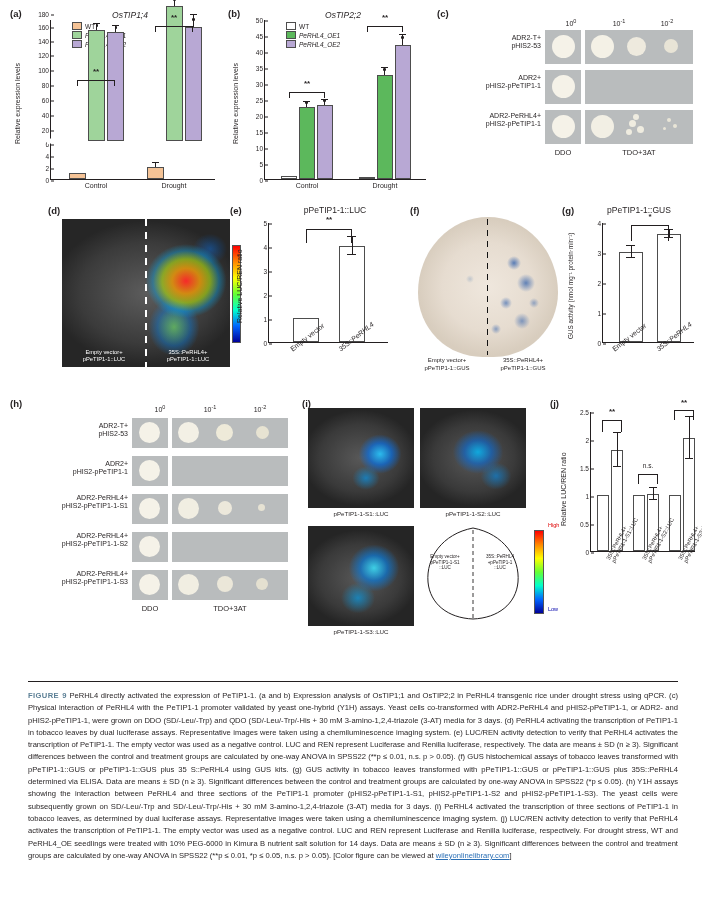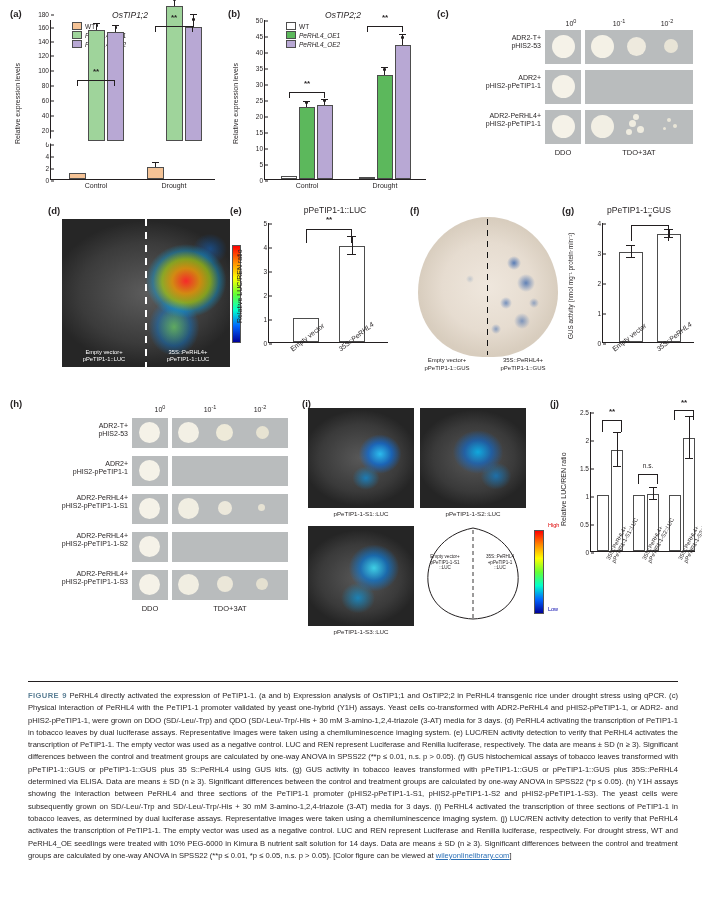--- a/index.html
+++ b/index.html
@@ -60,21 +60,21 @@
   .link{color:#2b6fb5;}
   .rule{position:absolute;left:28px;top:681px;width:650px;height:0.8px;background:#231f20;}
 </style>
 </head>
 <body>
 
 <div class="page">
 
   <div style="position:absolute;left:10px;top:8px;width:215px;height:190px;">
     <div class="panel-label" style="position:absolute;left:0px;top:0px;">(a)</div>
-    <div class="chart-title" style="position:absolute;left:60px;top:2px;width:120px;">OsTIP1;2</div>
+    <div class="chart-title" style="position:absolute;left:60px;top:2px;width:120px;">OsTIP1;4</div>
 
     <div class="legend" style="position:absolute;left:62px;top:14px;">
       <div class="legend-row">
           <span class="legend-swatch" style="background:#f5c396"></span>
           <span>WT</span>
         </div>
       <div class="legend-row">
           <span class="legend-swatch" style="background:#9fd49b"></span>
           <span style="font-style:italic">PeRHL4_OE1</span>
         </div>

